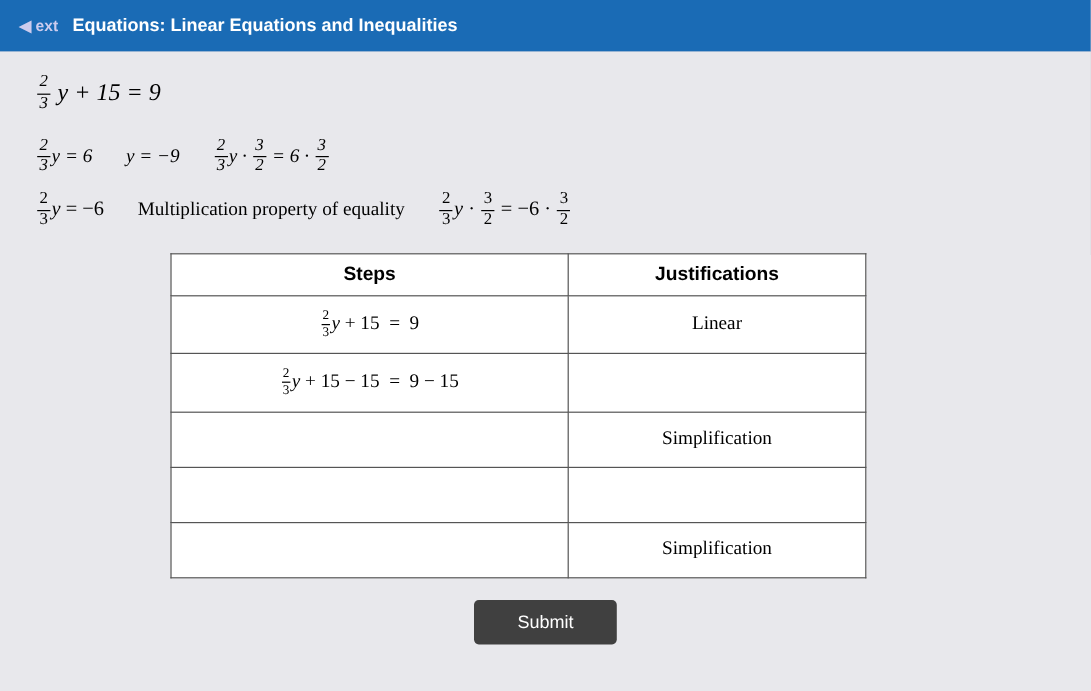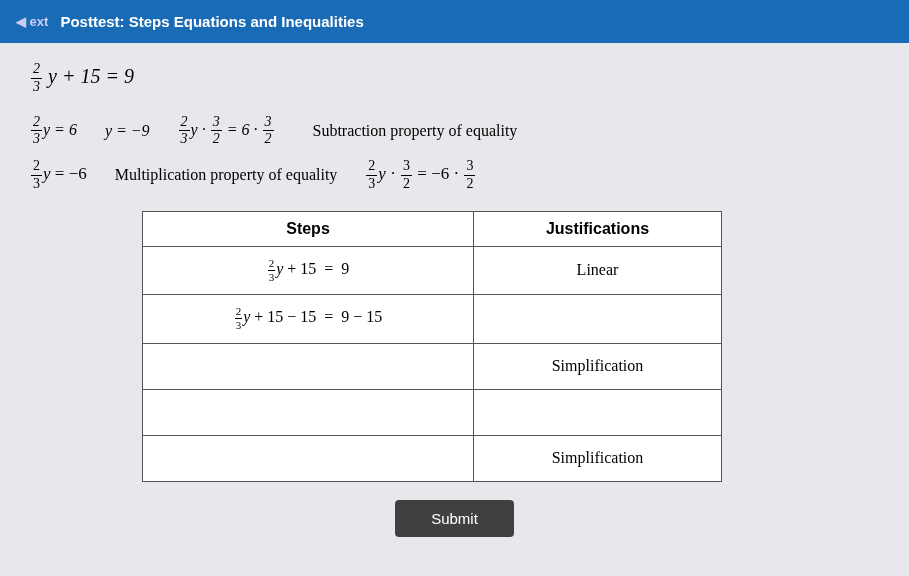--- a/index.html
+++ b/index.html
@@ -165,21 +165,21 @@
       font-size: 15px;
       cursor: pointer;
       font-family: Arial, sans-serif;
     }
   </style>
 </head>
 <body>
 
 <div class="title-bar">
   <span class="nav-left">◀ ext</span>
-  <span>Posttest: Steps Equations and Inequalities</span>
+  <span>Equations: Linear Equations and Inequalities</span>
 </div>
 
 <div class="main-content">
 
   <div class="problem-header">
     <span class="math">
       <span class="large-frac">
         <span class="num">2</span>
         <span class="den">3</span>
       </span>
@@ -205,21 +205,20 @@
       <span class="large-frac">
           <span class="num">3</span>
           <span class="den">2</span>
         </span>
       = 6 ·
       <span class="large-frac">
           <span class="num">3</span>
           <span class="den">2</span>
         </span>
     </span>
-    <span class="subtraction-label">Subtraction property of equality</span>
   </div>
 
   <div class="options-row2">
     <span class="option-label" style="margin-left:0;">
       <span class="large-frac">
           <span class="num">2</span>
           <span class="den">3</span>
         </span><i>y</i> = −6
     </span>
     <span class="option-label" style="font-style:normal; font-size:16px;">Multiplication property of equality</span>

